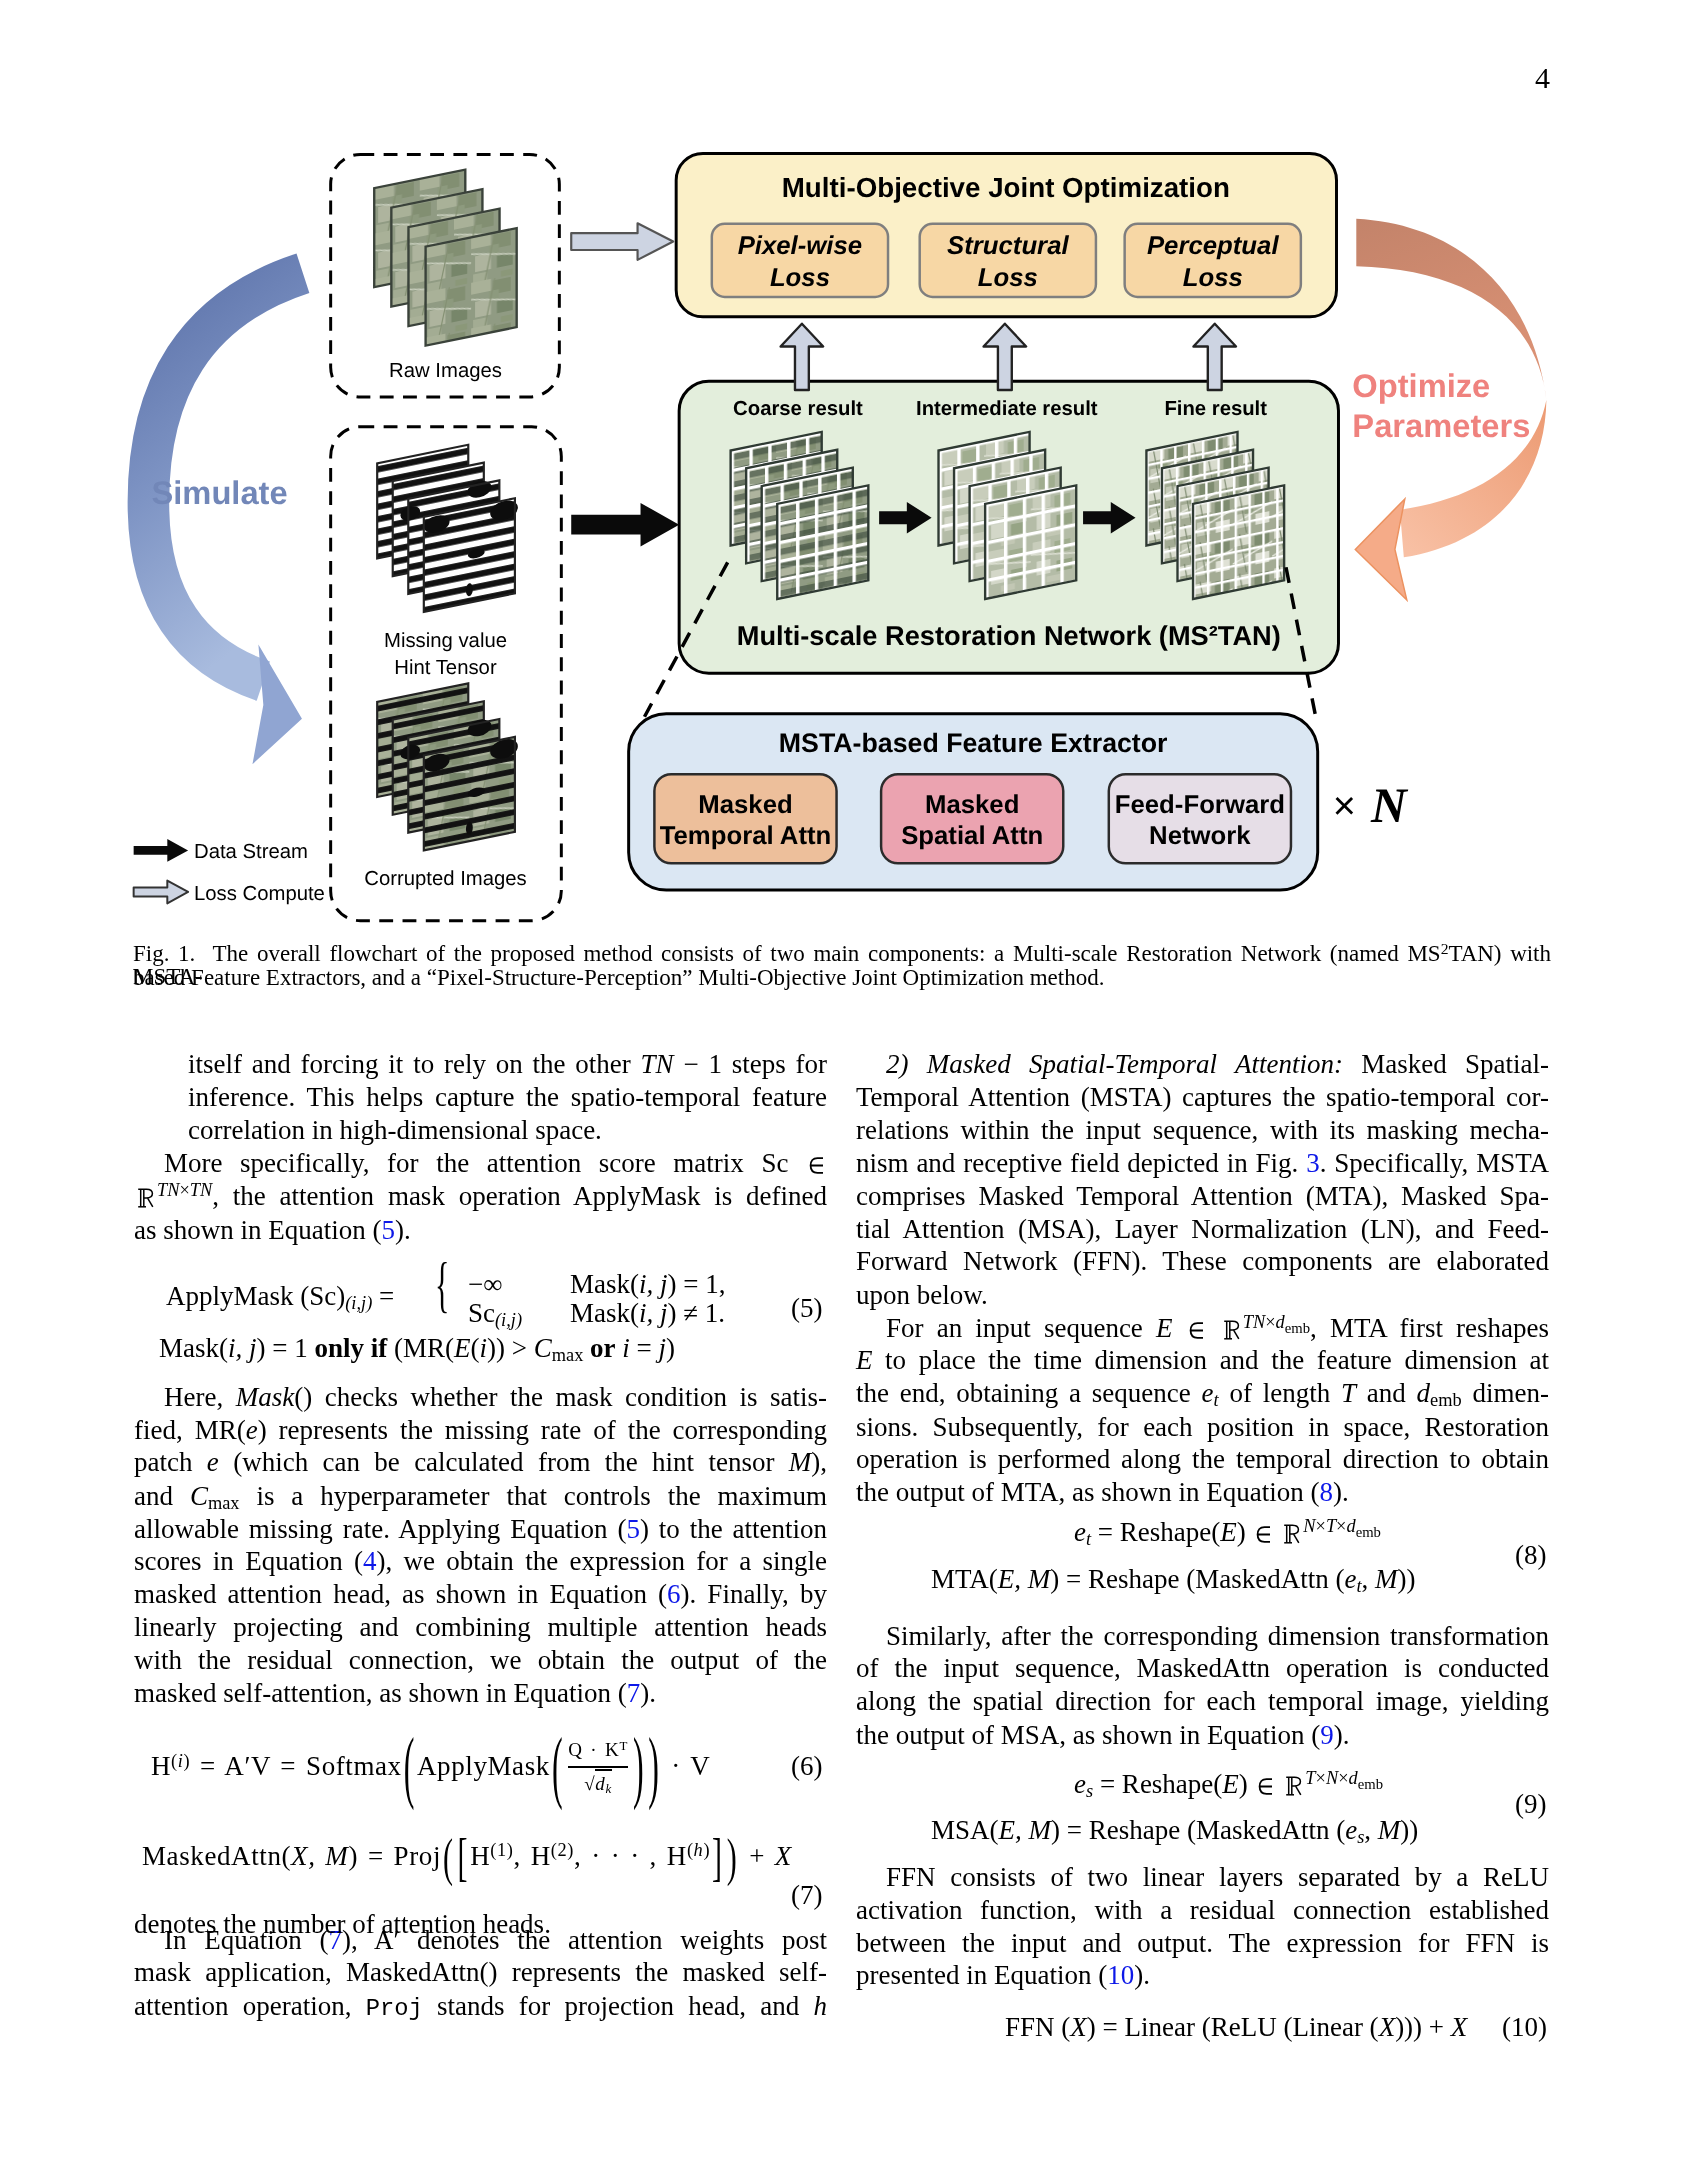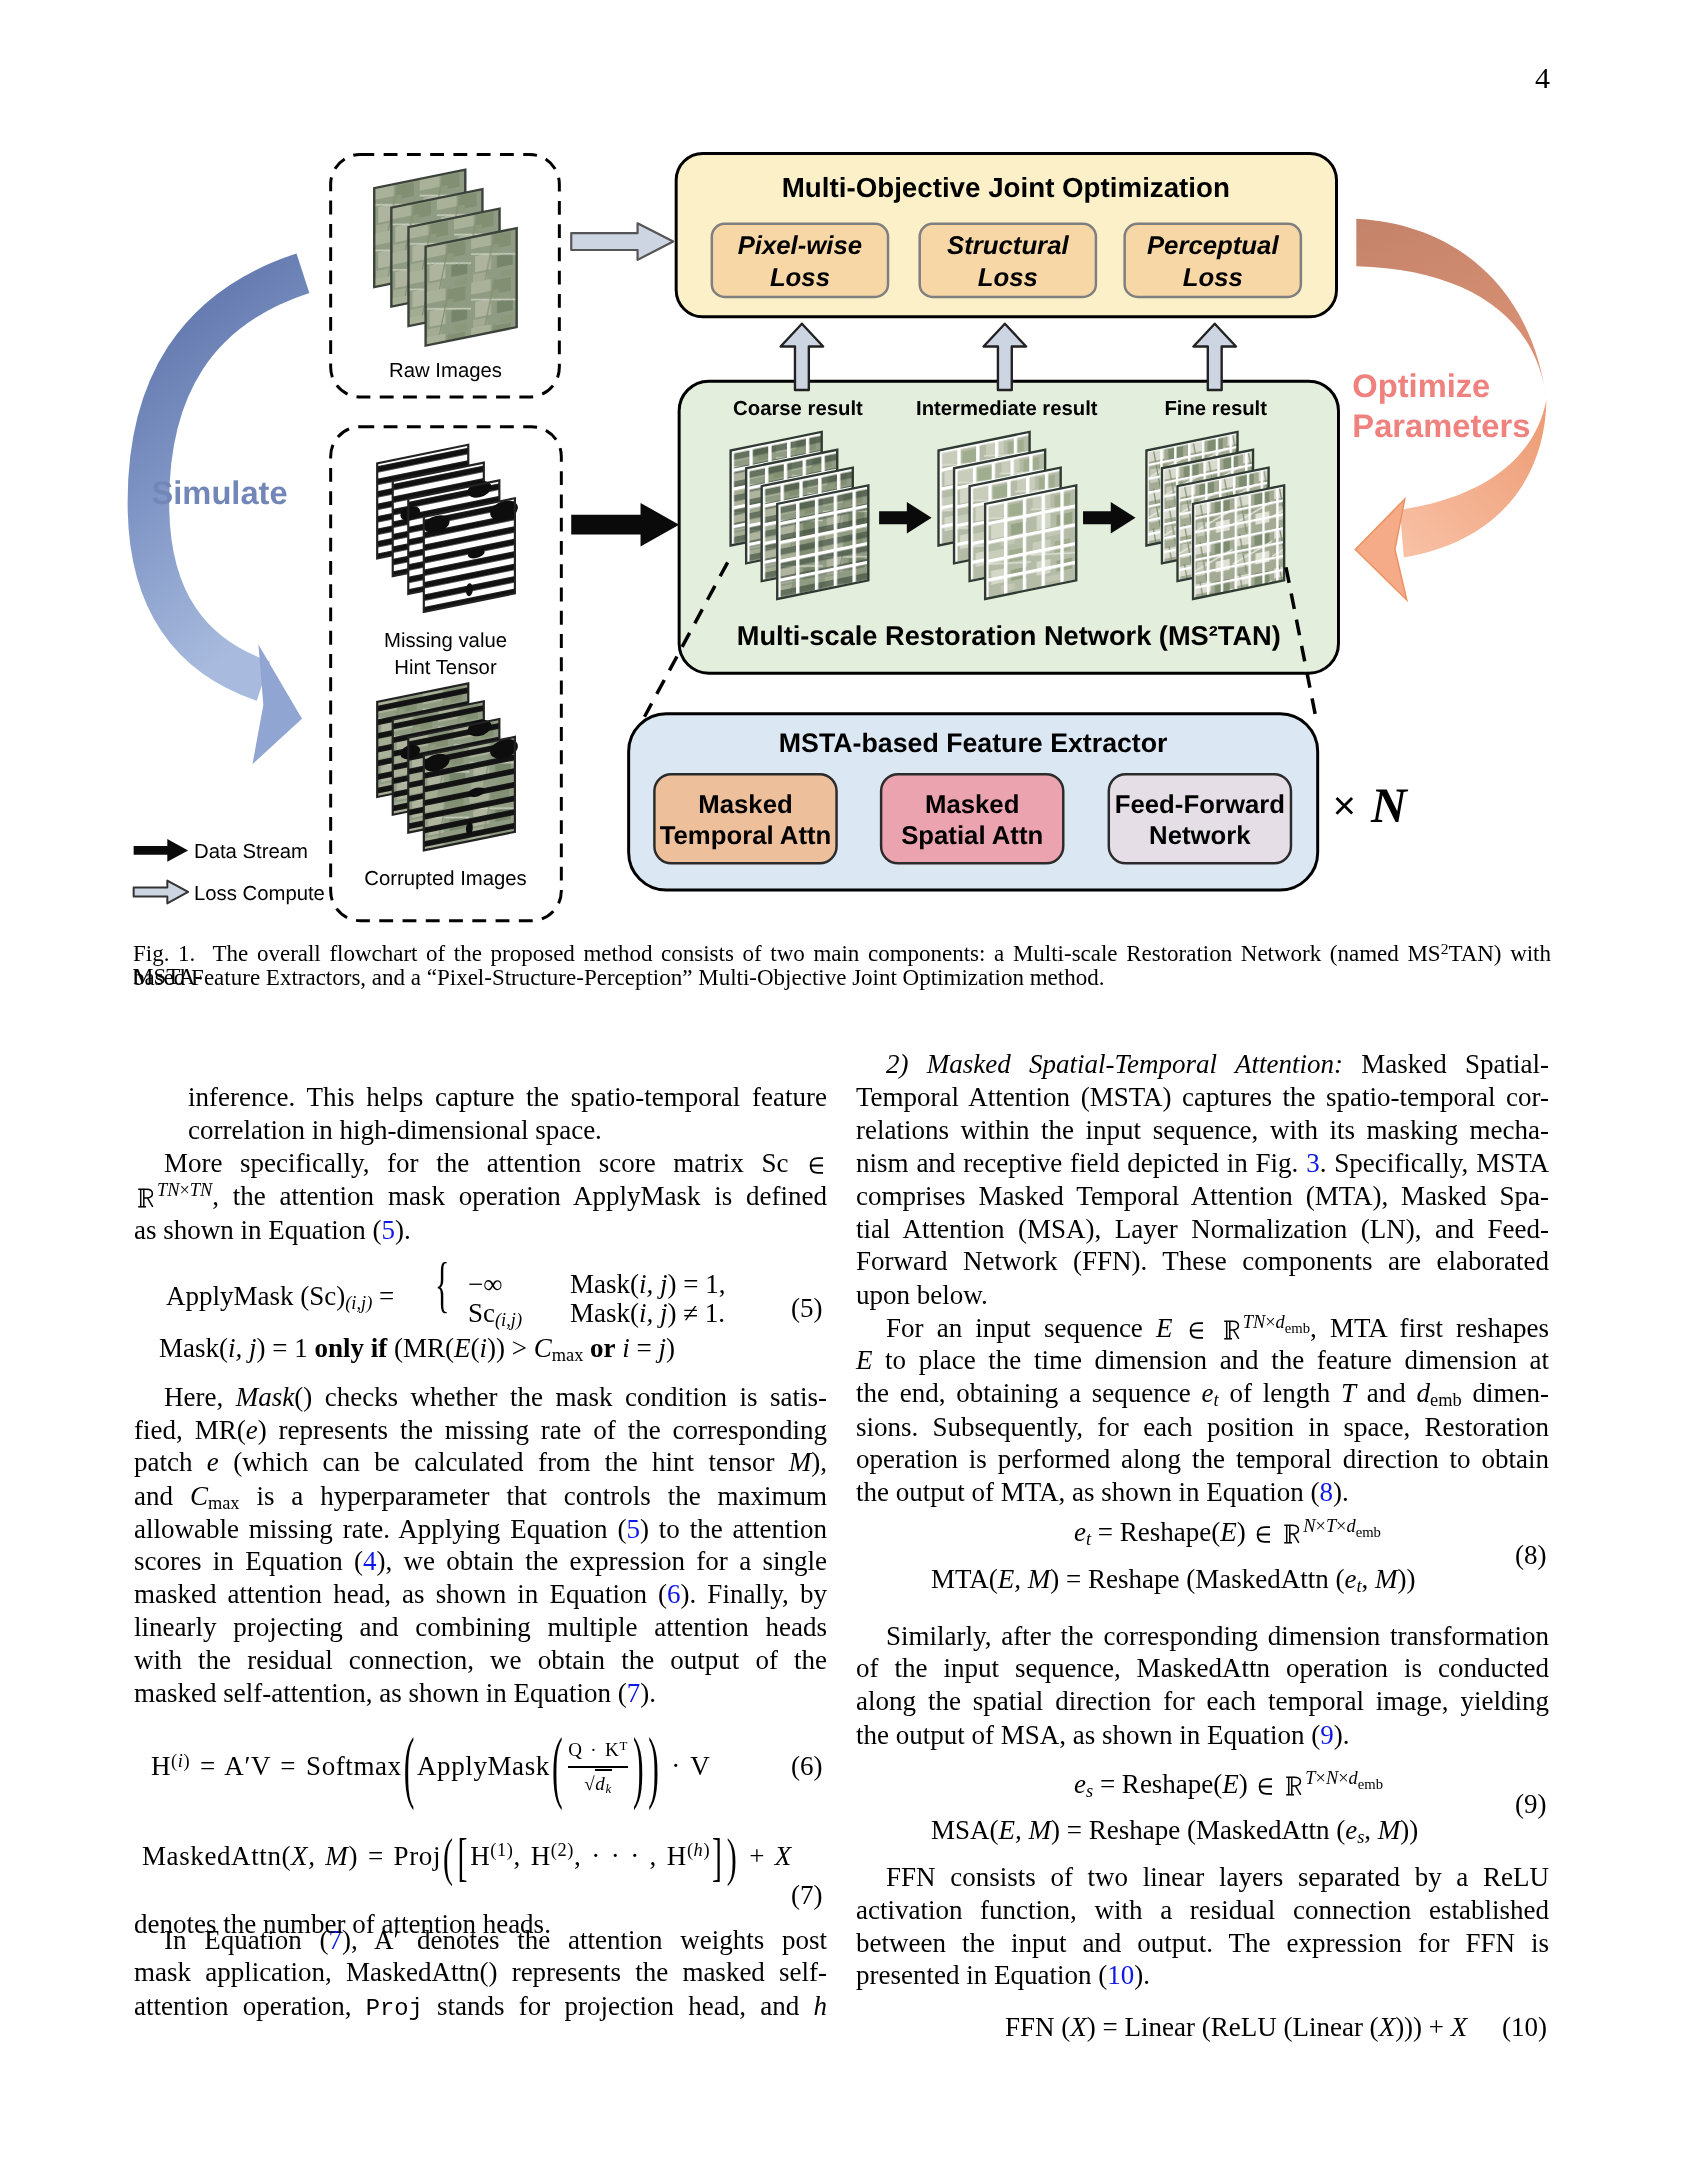--- a/index.html
+++ b/index.html
@@ -273,20 +273,21 @@
       <polygon points="261,651 305,726 255,772 266,712" fill="#90a5d2"></polygon>
       <text x="153" y="509" font-family="Liberation Sans, sans-serif" font-size="33" font-weight="bold" fill="#7287b8" text-anchor="start">Simulate</text>
       <path d="M 1370 221 C 1480 227 1549 300 1562 404 C 1553 322 1485 272 1370 269 Z" fill="url(#gorangeU)"></path>
       <path d="M 1562 404 C 1561 480 1516 547 1418 563 L 1414 515 C 1496 503 1550 465 1562 404 Z" fill="url(#gorangeL)"></path>
       <polygon points="1419,504 1369,555 1421,606 1409,555" fill="#f5ab88" stroke="#ec9260" stroke-width="1.5"></polygon>
       <text x="1366" y="401" font-family="Liberation Sans, sans-serif" font-size="33" font-weight="bold" fill="#ef827e" text-anchor="start">Optimize</text>
       <text x="1366" y="441" font-family="Liberation Sans, sans-serif" font-size="33" font-weight="bold" fill="#ef827e" text-anchor="start">Parameters</text>
     </svg>
     <div class="cap ln jl" style="top: 942px; left: 133px; width: 1418px; letter-spacing: -0.01px;">Fig. 1.&nbsp;&nbsp;The overall flowchart of the proposed method consists of two main components: a Multi-scale Restoration Network (named MS<sup>2</sup>TAN) with MSTA-</div>
     <div class="cap ln" style="top:966px;left:133px;width:1418px">based Feature Extractors, and a “Pixel-Structure-Perception” Multi-Objective Joint Optimization method.</div>
+    <div class="ln jl" style="top:1051px;left:188px;width:639px">itself and forcing it to rely on the other <i>TN</i> − 1 steps for</div>
     <div class="ln jl" style="top:1084px;left:188px;width:639px">inference. This helps capture the spatio-temporal feature</div>
     <div class="ln" style="top:1117px;left:188px;width:639px">correlation in high-dimensional space.</div>
     <div class="ln jl" style="top:1150px;left:134px;width:693px"><span class="ind"></span>More specifically, for the attention score matrix Sc <svg class="msym" width="17" height="19" viewBox="0 0 17 19">
         <path d="M15 2.2 H9.5 Q2.6 2.2 2.6 9.5 Q2.6 16.8 9.5 16.8 H15 M2.6 9.5 H15" fill="none" stroke="currentColor" stroke-width="1.8"></path>
       </svg></div>
     <div class="ln jl" style="top:1183px;left:134px;width:693px"><svg class="msym" width="19" height="20" viewBox="0 0 19 20">
         <g fill="none" stroke="currentColor" stroke-width="1.5">
           <path d="M4.7 1.2 V18.8 M7.8 1.2 V18.8"></path>
           <path d="M2.2 1.2 H10.5 Q16.4 1.2 16.4 5.6 Q16.4 10 10.5 10 H7.8"></path>
           <path d="M11.6 10.2 L16.8 18.8"></path>

